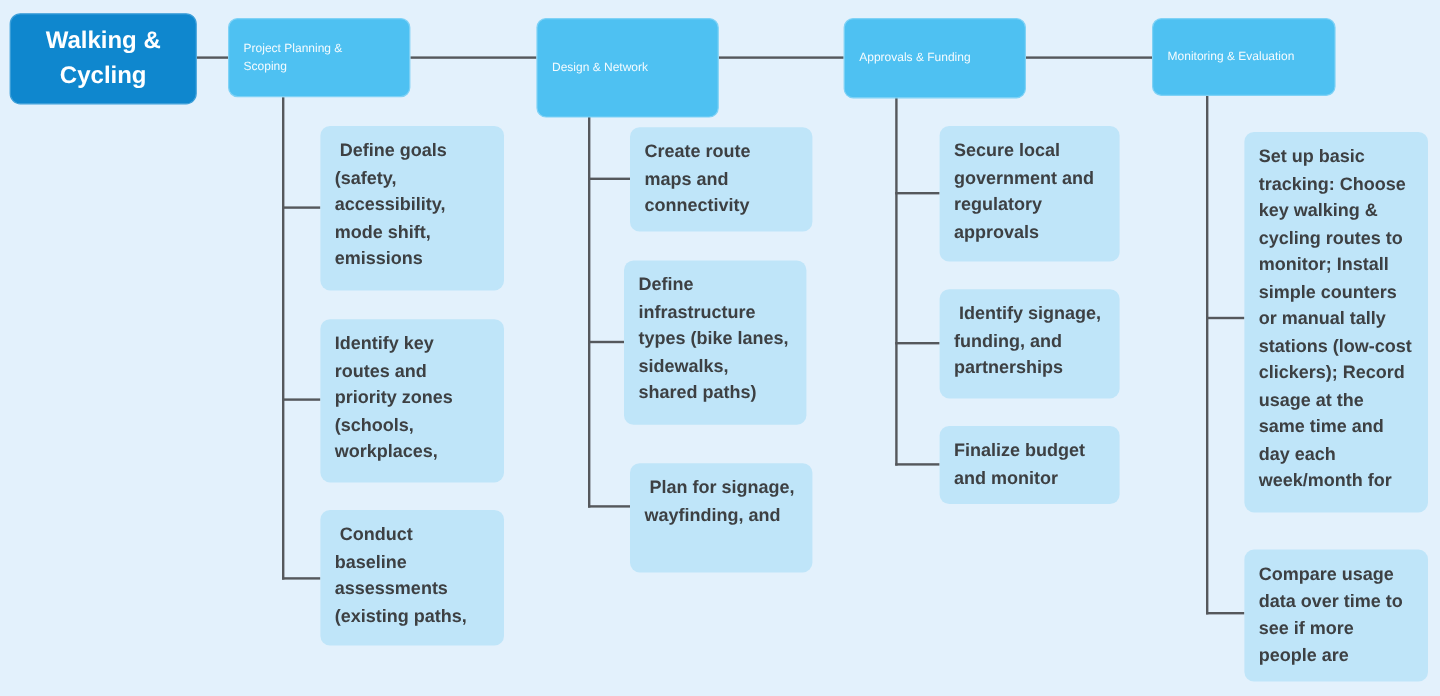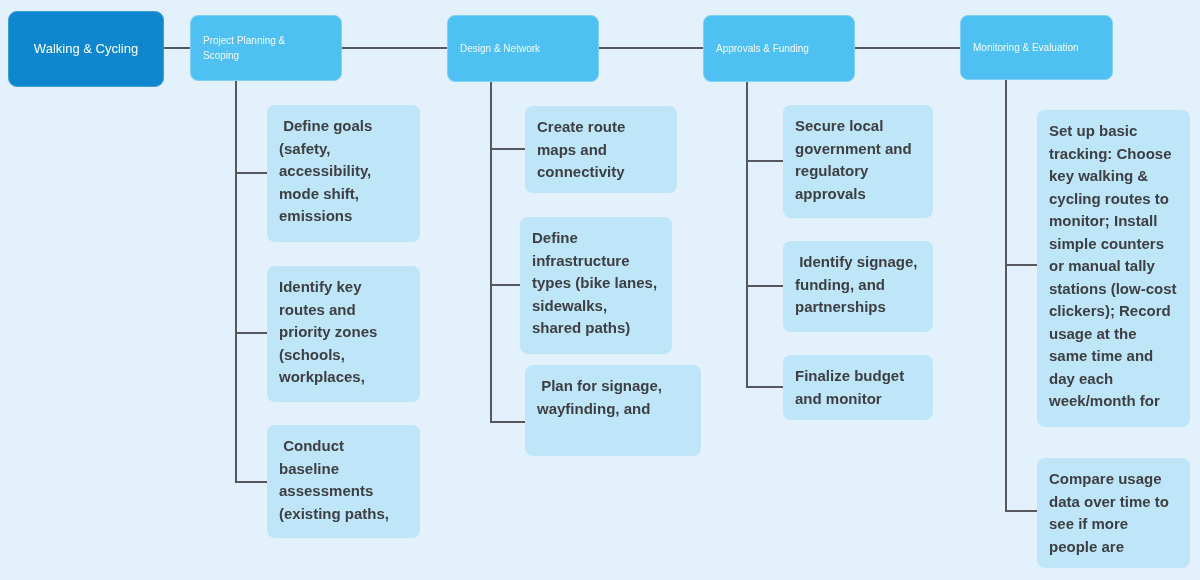--- a/index.html
+++ b/index.html
@@ -36,22 +36,22 @@
     background: var(--root-fill);
     border: 1px solid var(--root-border);
     border-radius: 9px;
     display: flex;
     align-items: center;
     justify-content: center;
     text-align: center;
   }
   .node.root span {
     color: var(--root-text);
-    font-weight: normal;
-    font-size: 13px;
+    font-weight: bold;
+    font-size: 20px;
     line-height: 1.45;
     max-width: 118px;
   }
   .node.phase {
     background: var(--phase-fill);
     border: 1px solid var(--phase-border);
     display: flex;
     align-items: center;
     padding: 0 12px;
   }
@@ -104,21 +104,21 @@
   <div class="line" style="left:1005px;top:264px;width:32px;height:2px"></div>
   <div class="line" style="left:1005px;top:510px;width:32px;height:2px"></div>
 
   <div class="node root" style="left:8px;top:11px;width:156px;height:76px">
     <span>Walking &amp; Cycling</span>
   </div>
 
   <div class="node phase" style="left:190px;top:15px;width:152px;height:66px">
     <span>Project Planning &amp; Scoping</span>
   </div>
-  <div class="node phase" style="left:447px;top:15px;width:152px;height:67px">
+  <div class="node phase" style="left:447px;top:15px;width:152px;height:83px">
     <span>Design &amp; Network</span>
   </div>
   <div class="node phase" style="left:703px;top:15px;width:152px;height:67px">
     <span>Approvals &amp; Funding</span>
   </div>
   <div class="node phase" style="left:960px;top:15px;width:153px;height:65px">
     <span>Monitoring &amp; Evaluation</span>
   </div>
 
   <div class="node child" style="left:267px;top:105px;width:153px;height:137px">
@@ -130,21 +130,21 @@
   <div class="node child" style="left:267px;top:425px;width:153px;height:113px">
     <span> Conduct baseline assessments (existing paths,</span>
   </div>
 
   <div class="node child" style="left:525px;top:106px;width:152px;height:87px">
     <span>Create route maps and connectivity</span>
   </div>
   <div class="node child" style="left:520px;top:217px;width:152px;height:137px">
     <span>Define infrastructure types (bike lanes, sidewalks, shared paths)</span>
   </div>
-  <div class="node child" style="left:525px;top:365px;width:176px;height:91px">
+  <div class="node child" style="left:525px;top:386px;width:152px;height:91px">
     <span> Plan for signage, wayfinding, and</span>
   </div>
 
   <div class="node child" style="left:783px;top:105px;width:150px;height:113px">
     <span>Secure local government and regulatory approvals</span>
   </div>
   <div class="node child" style="left:783px;top:241px;width:150px;height:91px">
     <span> Identify signage, funding, and partnerships</span>
   </div>
   <div class="node child" style="left:783px;top:355px;width:150px;height:65px">

